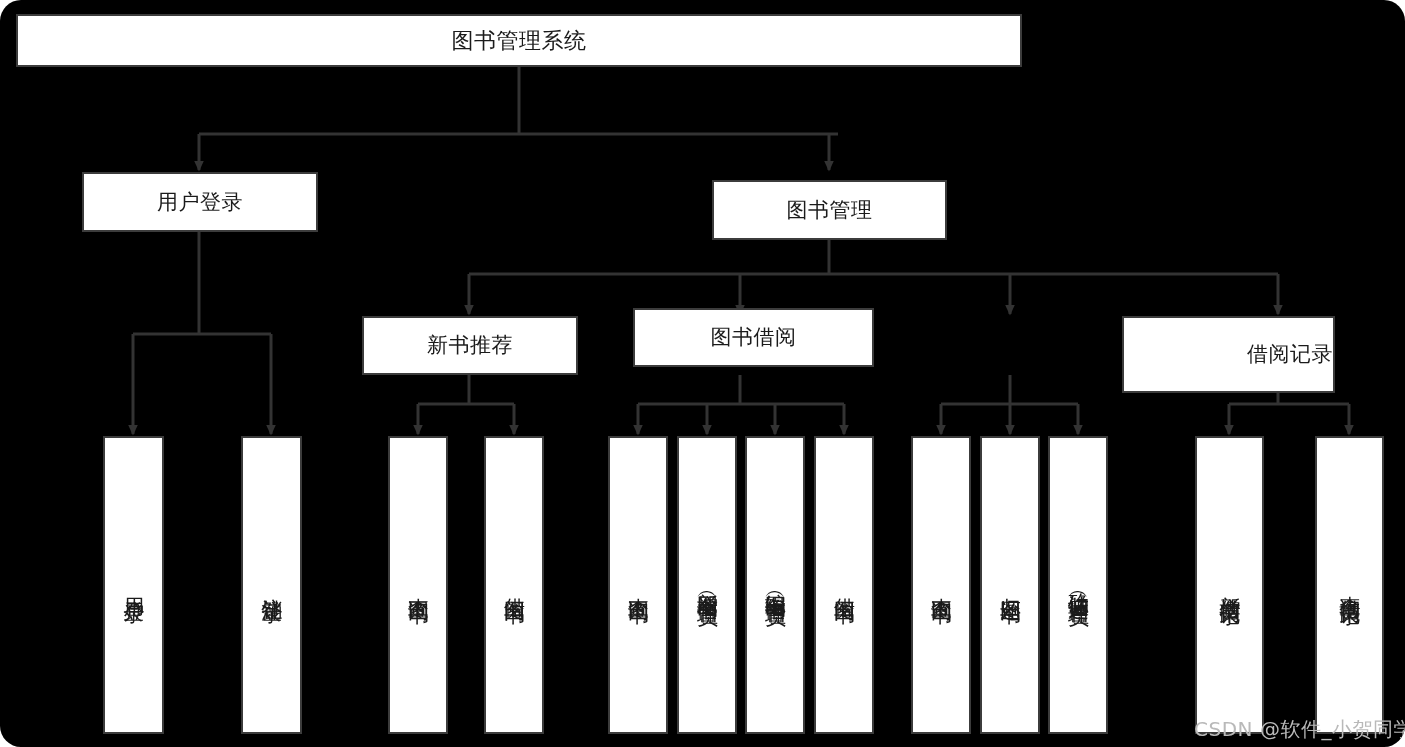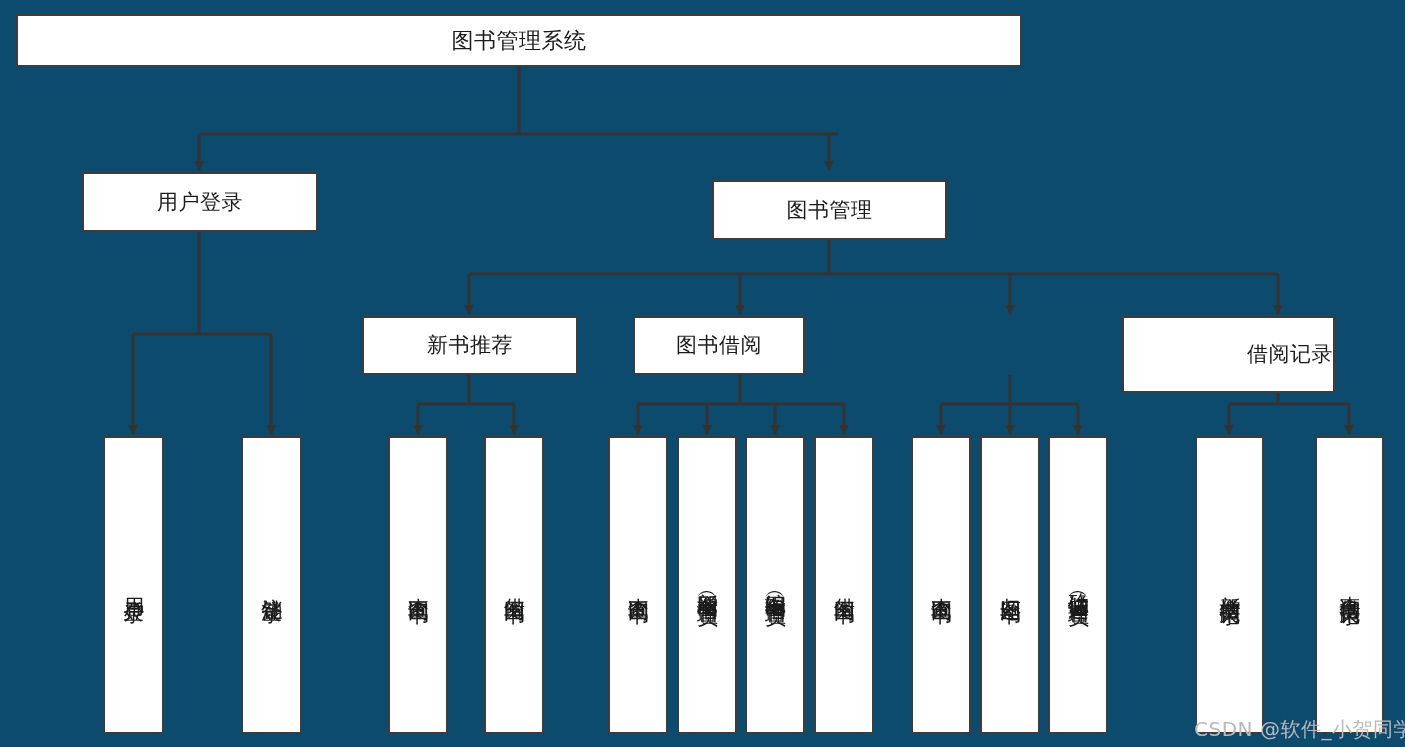--- a/index.html
+++ b/index.html
@@ -7,22 +7,23 @@
     padding: 0;
     background: #ffffff;
   }
   body {
     font-family: "DejaVu Sans", "Liberation Sans", sans-serif;
   }
   #canvas {
     position: relative;
     width: 1405px;
     height: 747px;
-    background: #0c4a6e;
+    background: #000000;
     overflow: hidden;
+    border-radius: 21px;
   }
   #wires {
     position: absolute;
     left: 0;
     top: 0;
     width: 1405px;
     height: 747px;
     pointer-events: none;
   }
   .node {
@@ -139,21 +140,21 @@
   </div>
 
   <div class="node h" style="left:712px; top:172px; width:235px; height:60px;margin-top:8px;">
     <span class="txt">图书管理</span>
   </div>
 
   <div class="node h" style="left:362px; top:316px; width:216px; height:59px;">
     <span class="txt">新书推荐</span>
   </div>
 
-  <div class="node h" style="left:633px; top:316px; width:172px; height:59px;">
+  <div class="node h" style="left:633px; top:308px; width:241px; height:59px;">
     <span class="txt">图书借阅</span>
   </div>
 
 
   <div class="node h" style="left:1122px; top:316px; width:213px; height:77px;justify-content:flex-end;">
     <span class="txt">借阅记录</span>
   </div>
 
   <div class="node v" style="left:103px; top:436px; width:61px; height:298px;">
     <span class="txt">用户登录</span>

